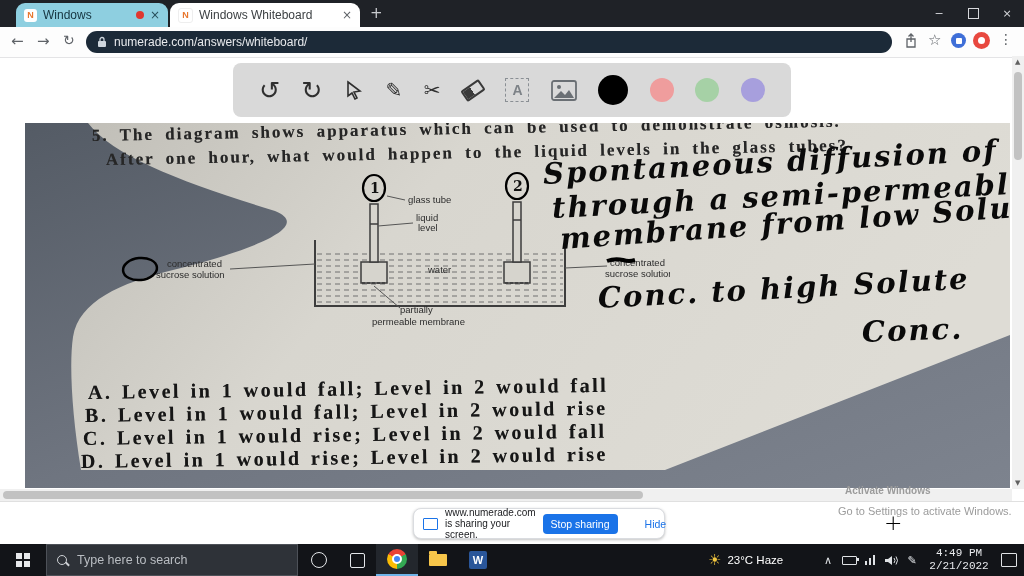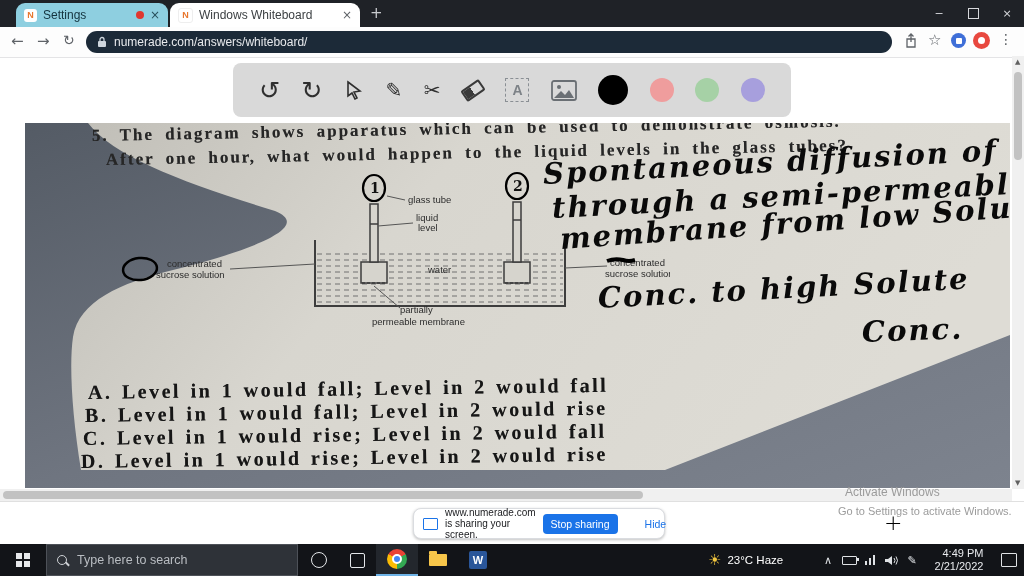--- a/index.html
+++ b/index.html
@@ -111,34 +111,34 @@
                   background:#4285f4;border:2px solid #fff;box-sizing:border-box;}
   .folderic{width:18px;height:12px;background:#f7c64a;border-radius:1px;position:relative;}
   .folderic:before{content:"";position:absolute;left:0;top:-3px;width:8px;height:3px;background:#f7c64a;border-radius:1px 1px 0 0;}
   .wordic{width:18px;height:18px;background:#2a5699;border-radius:2px;color:#fff;font-weight:bold;font-size:11px;
           display:flex;align-items:center;justify-content:center;}
   .trayic{color:#dfe2e5;font-size:11px;}
   .battery{width:13px;height:7px;border:1px solid #dfe2e5;border-radius:1px;position:relative;}
   .battery:after{content:"";position:absolute;right:-3px;top:1.5px;width:2px;height:3px;background:#dfe2e5;}
   .bars{display:flex;align-items:flex-end;gap:1.5px;height:10px;}
   .bars span{width:2.5px;background:#dfe2e5;}
-  .clock{color:#e8eaed;font-size:11px;line-height:13px;text-align:right;}
+  .clock{color:#e8eaed;font-size:11px;line-height:13px;text-align:center;font-family:Liberation Mono, monospace;}
   .action{width:14px;height:12px;border:1.5px solid #dfe2e5;border-radius:1px;}
   .sun{color:#f3c73f;font-size:15px;}
   .weathertxt{color:#fff;font-size:11.5px;margin-left:6px;}
 </style>
 </head>
 <body>
 
 <div class="screen">
 
   <div class="tabstrip">
     <div class="tab tab1">
       <span class="favicon">N</span>
-      <span class="tab-label">Settings</span>
+      <span class="tab-label">Windows</span>
       <span class="recdot"></span>
       <span class="tabx glyph">×</span>
     </div>
     <div class="tab tab2">
       <span class="favicon">N</span>
       <span class="tab-label">Windows Whiteboard</span>
       <span class="tabx glyph">×</span>
     </div>
     <span class="newtab glyph">+</span>
     <div class="wincontrols">
@@ -281,21 +281,21 @@
     <div class="opt" style="left:56px;top:327px;">D. Level in 1 would rise; Level in 2 would rise</div>
   </div>
 
   <div class="vsb"></div>
   <span class="sbarrow glyph" style="top:58px;">▲</span>
   <div class="vthumb"></div>
   <span class="sbarrow glyph" style="top:479px;">▼</span>
   <div class="hsb"></div>
   <div class="hthumb"></div>
 
-  <div class="wm" style="left:845px;top:485px;font-size:12px;">Activate Windows</div>
+  <div class="wm" style="left:845px;top:485px;font-size:10px;font-weight:bold;">Activate Windows</div>
   <div class="wm" style="left:838px;top:505px;font-size:11px;">Go to Settings to activate Windows.</div>
 
   <div class="dlbar"></div>
   <div class="dlchip">
     <svg width="13" height="15" viewBox="0 0 13 15">
       <path d="M1 1 h7 l4 4 v9 h-11 z" fill="#7aa7e8" stroke="#5b8ad0" stroke-width="1"></path>
     </svg>
     <span>2c4bbb1e411e459....jpg</span>
     <span class="glyph" style="font-size:9px;color:#5f6368;">∧</span>
   </div>

